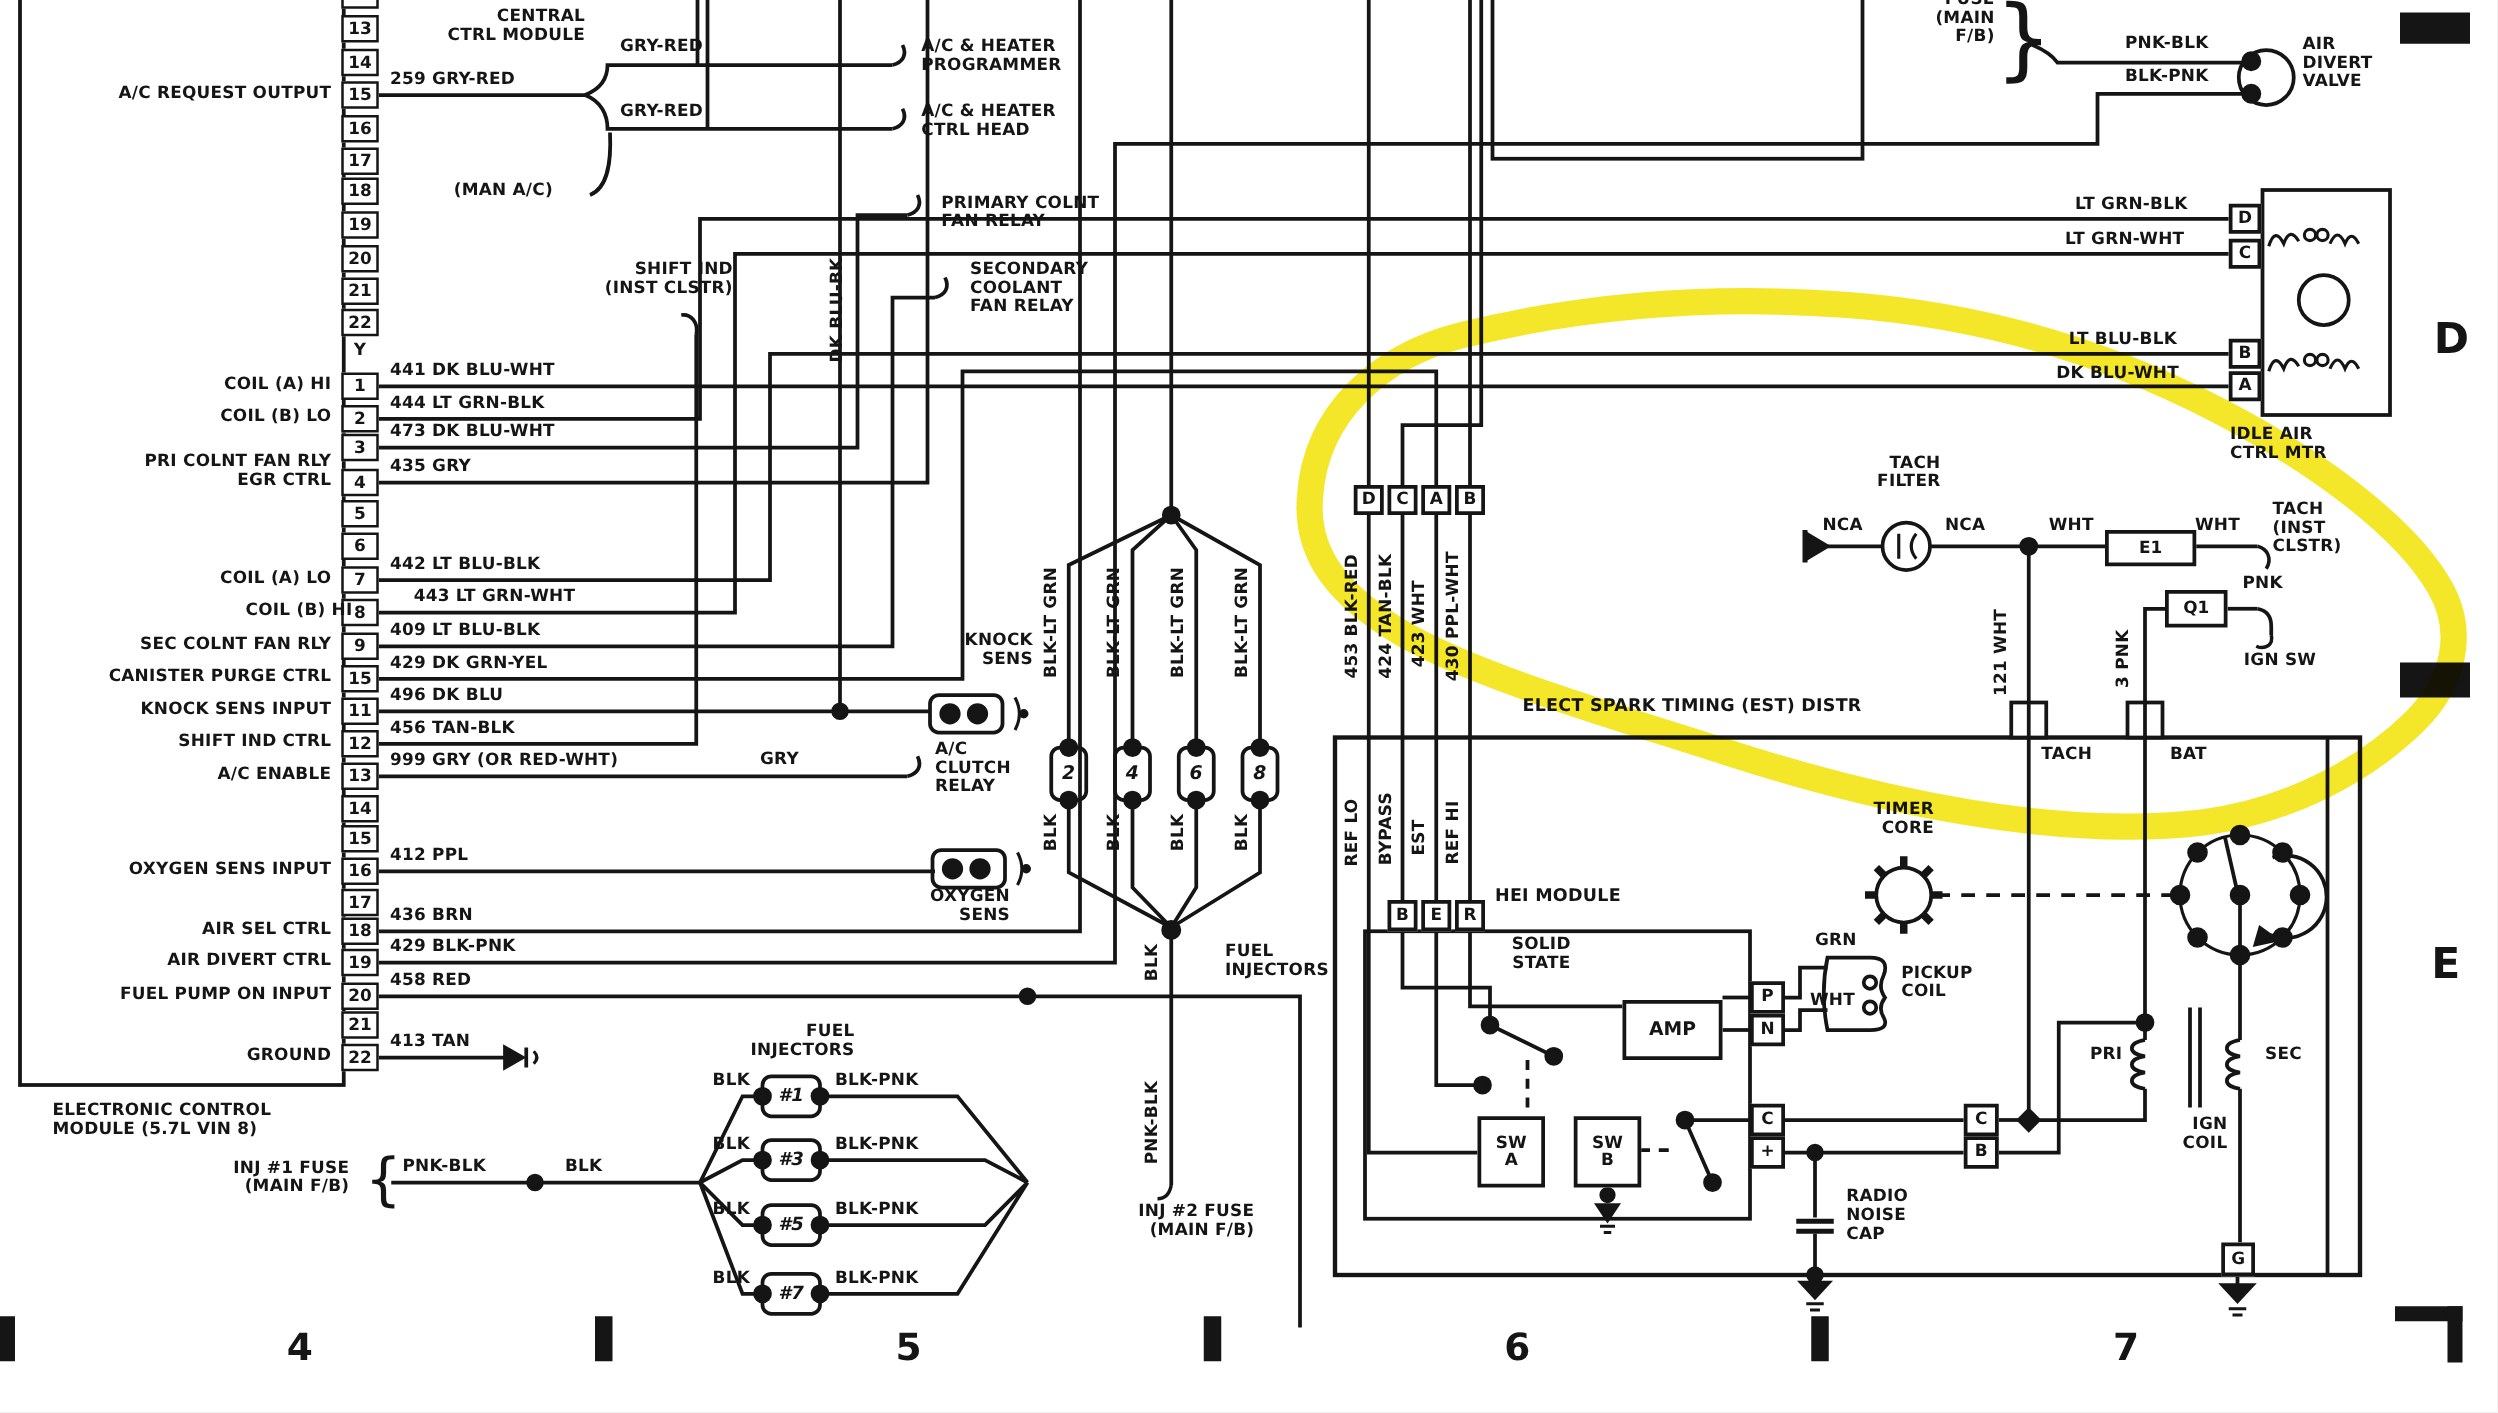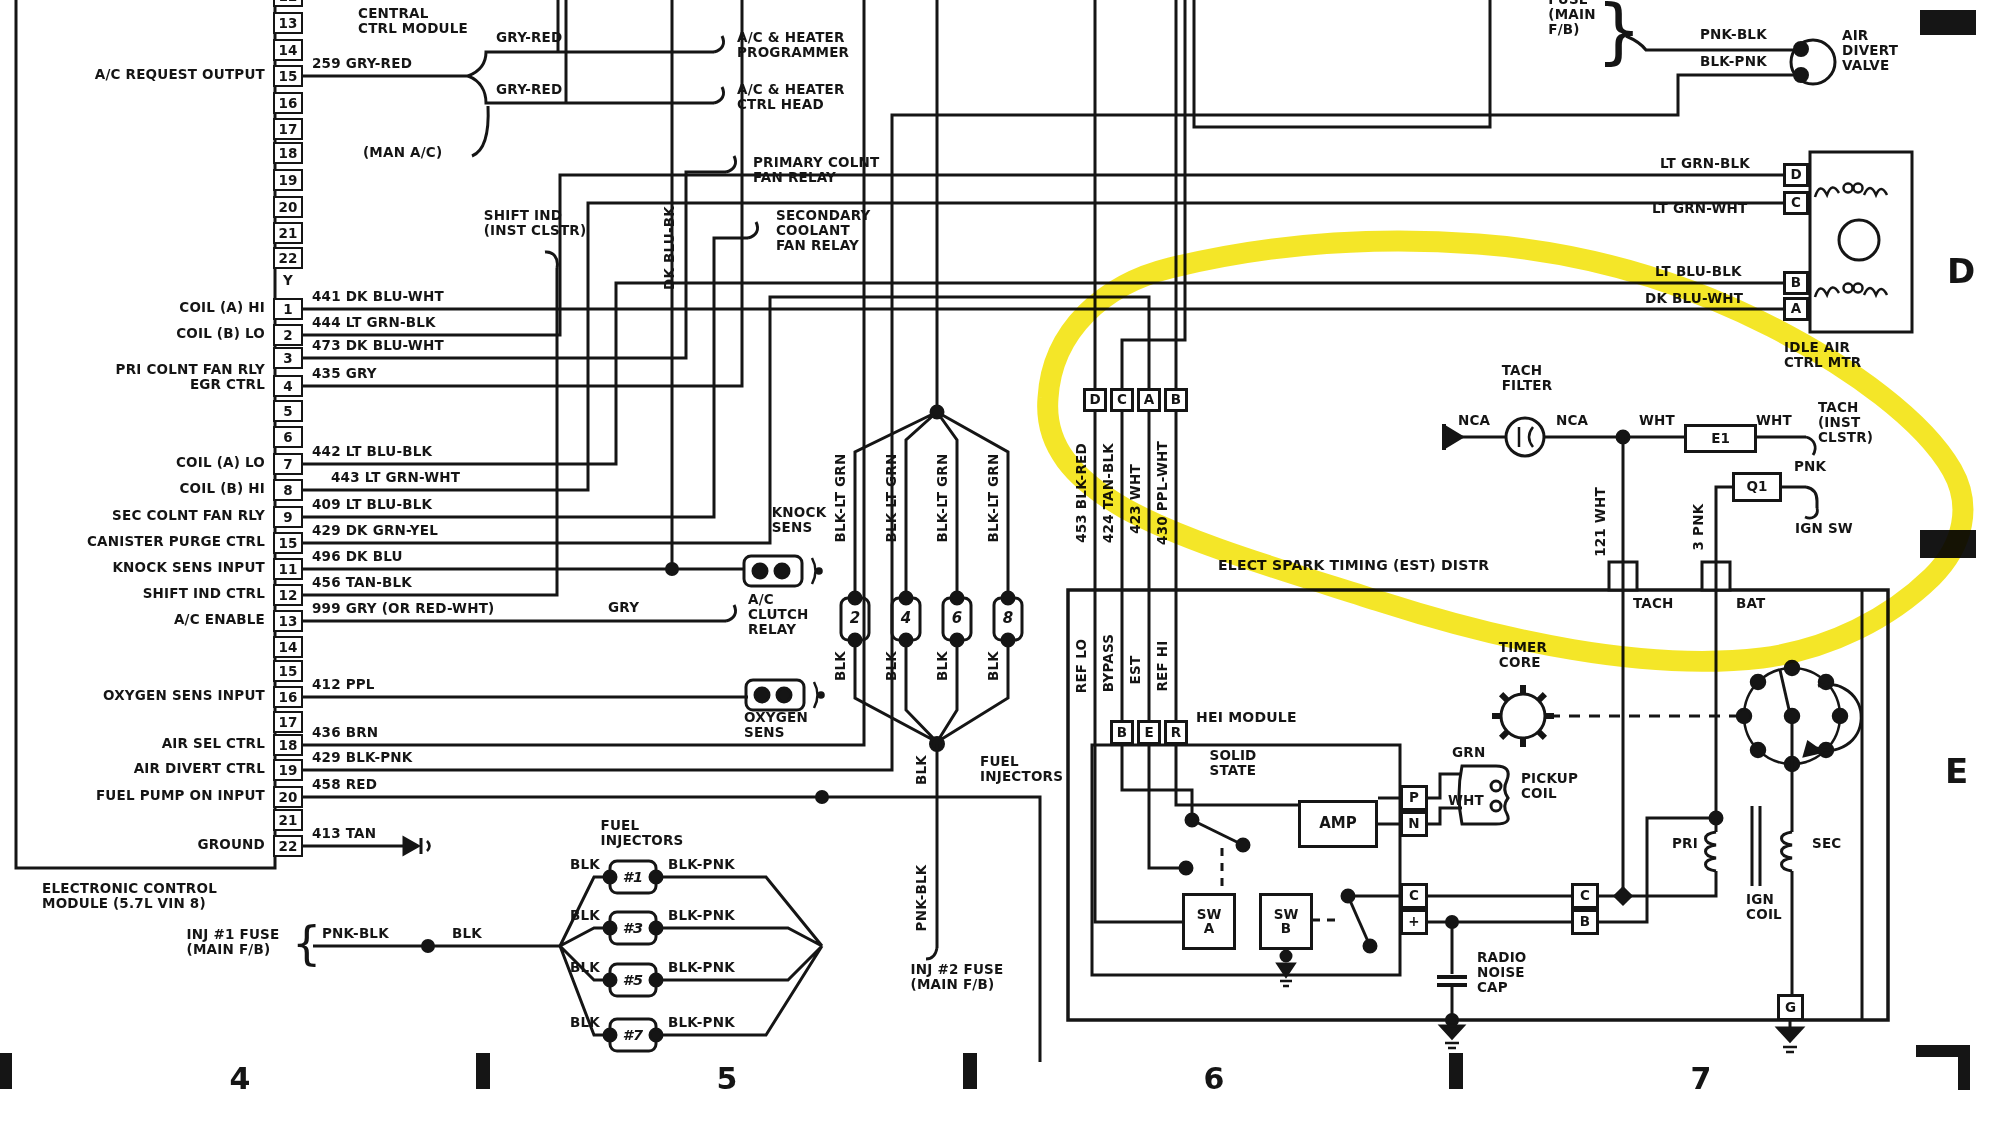--- a/index.html
+++ b/index.html
@@ -3,21 +3,21 @@
 <meta charset="utf-8">
 <style>
   html,body{margin:0;padding:0;background:#e8e8e8;}
   #stage{position:relative;width:1998px;height:1130px;background:#ffffff;overflow:hidden;
          font-family:"DejaVu Sans",sans-serif;}
   #wires{position:absolute;left:0;top:0;z-index:1;}
   #overlay{position:absolute;left:0;top:0;width:100%;height:100%;z-index:2;}
   #hl{position:absolute;left:0;top:0;z-index:6;mix-blend-mode:multiply;pointer-events:none;}
   .lbl{position:absolute;font-weight:700;font-size:13.5px;line-height:1.12;color:#151515;
        white-space:pre;letter-spacing:.2px;}
-  .ctr{transform:translateX(-50%);text-align:left;}
+  .ctr{transform:translateX(-50%);text-align:right;}
   .rgt{transform:translateX(-100%);text-align:right;}
   .rot{transform:translate(-50%,-50%) rotate(-90deg);text-align:center;}
   .it{font-style:italic;}
   .thin{font-weight:400;}
   .pinbox{position:absolute;width:30px;height:22px;border:2.5px solid #151515;background:#fff;
           font-weight:700;font-size:13.5px;line-height:18px;text-align:center;color:#151515;box-sizing:border-box;}
   .term{position:absolute;border:3px solid #151515;background:#fff;display:flex;align-items:center;
         justify-content:center;font-weight:700;font-size:13.5px;line-height:1.02;color:#151515;
         white-space:pre;text-align:center;box-sizing:border-box;}
 </style>
@@ -297,21 +297,21 @@
 (MAIN
 F/B)</div>
       <div class="lbl thin" style="left: 1596px; top: -10px; font-size: 72px;">}</div>
       <div class="lbl thin" style="left: 292px; top: 918px; font-size: 46px;">{</div>
       <div class="lbl" style="left: 1700px; top: 27px;">PNK-BLK</div>
       <div class="lbl" style="left: 1700px; top: 54px;">BLK-PNK</div>
       <div class="lbl" style="left: 1842px; top: 28px;">AIR
 DIVERT
 VALVE</div>
       <div class="lbl" style="left: 1660px; top: 156px;">LT GRN-BLK</div>
-      <div class="lbl" style="left: 1652px; top: 184px; margin-top: 17px;">LT GRN-WHT</div>
+      <div class="lbl" style="left: 1652px; top: 184px;">LT GRN-WHT</div>
       <div class="lbl" style="left: 1655px; top: 264px;">LT BLU-BLK</div>
       <div class="lbl" style="left: 1645px; top: 291px;">DK BLU-WHT</div>
       <div class="lbl" style="left: 1784px; top: 340px;">IDLE AIR
 CTRL MTR</div>
       <div class="lbl ctr" style="left: 799px; top: 505px;">KNOCK
 SENS</div>
       <div class="lbl" style="left: 748px; top: 592px;">A/C
 CLUTCH
 RELAY</div>
       <div class="lbl ctr" style="left: 776px; top: 710px;">OXYGEN
@@ -420,21 +420,21 @@
       <div class="lbl" style="left: 312px; top: 338px;">473 DK BLU-WHT</div>
       <div class="pinbox" style="left: 273px; top: 375px;">4</div>
       <div class="lbl rgt" style="left: 265px; top: 377px;">EGR CTRL</div>
       <div class="lbl" style="left: 312px; top: 366px;">435 GRY</div>
       <div class="pinbox" style="left: 273px; top: 400px;">5</div>
       <div class="pinbox" style="left: 273px; top: 426px;">6</div>
       <div class="pinbox" style="left: 273px; top: 453px;">7</div>
       <div class="lbl rgt" style="left: 265px; top: 455px;">COIL (A) LO</div>
       <div class="lbl" style="left: 312px; top: 444px;">442 LT BLU-BLK</div>
       <div class="pinbox" style="left: 273px; top: 479px;">8</div>
-      <div class="lbl rgt" style="left: 265px; top: 481px;">COIL (B) HI</div>
+      <div class="lbl rgt" style="left: 282px; top: 481px;">COIL (B) HI</div>
       <div class="lbl" style="left: 312px; top: 470px; margin-left: 19px;">443 LT GRN-WHT</div>
       <div class="pinbox" style="left: 273px; top: 506px;">9</div>
       <div class="lbl rgt" style="left: 265px; top: 508px;">SEC COLNT FAN RLY</div>
       <div class="lbl" style="left: 312px; top: 497px;">409 LT BLU-BLK</div>
       <div class="pinbox" style="left: 273px; top: 532px;">15</div>
       <div class="lbl rgt" style="left: 265px; top: 534px;">CANISTER PURGE CTRL</div>
       <div class="lbl" style="left: 312px; top: 523px;">429 DK GRN-YEL</div>
       <div class="pinbox" style="left: 273px; top: 558px;">11</div>
       <div class="lbl rgt" style="left: 265px; top: 560px;">KNOCK SENS INPUT</div>
       <div class="lbl" style="left: 312px; top: 549px;">496 DK BLU</div>

